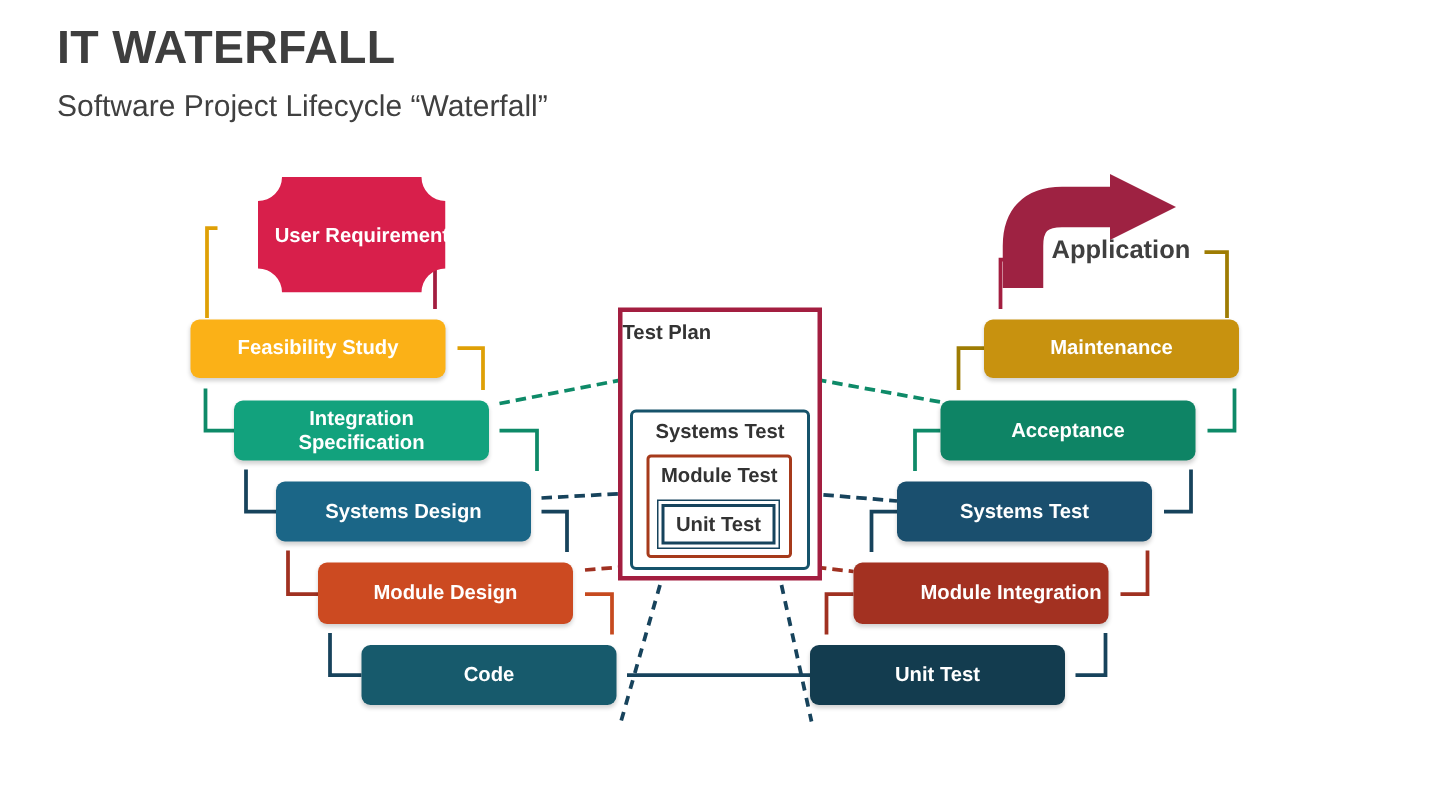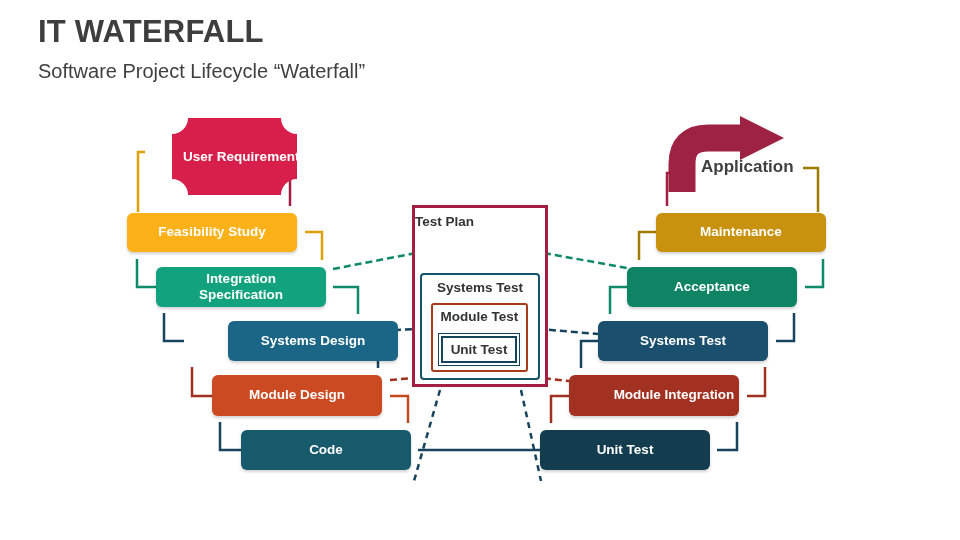--- a/index.html
+++ b/index.html
@@ -18,21 +18,21 @@
   }
   
   .box{
     position:absolute;box-sizing:border-box;width:170px;height:40px;
     border-radius:6px;color:#fff;font-weight:700;font-size:13.5px;
     display:flex;align-items:center;justify-content:center;text-align:center;
     line-height:1.2;box-shadow:0 2px 3px rgba(0,0,0,.18);z-index:2;
   }
   .l1{left:127px;top:213px;height:39px;background:#FBB117;}
   .l2{left:156px;top:267px;background:#12A27D;padding:0 34px;}
-  .l3{left:184px;top:321px;background:#1B6687;margin-left:44px;}
+  .l3{left:184px;top:321px;background:#1B6687;}
   .l4{left:212px;top:375px;height:41px;background:#CC4A21;}
   .l5{left:241px;top:430px;background:#175A6C;}
   .r1{left:656px;top:213px;height:39px;background:#C8920F;}
   .r2{left:627px;top:267px;background:#0E8465;}
   .r3{left:598px;top:321px;background:#1A4F6E;}
   .r4{left:569px;top:375px;height:41px;background:#A33121;padding-left:40px;}
   .r5{left:540px;top:430px;background:#133C4F;}
   
   .plaque-wrap{left:152px;top:118px;width:146px;height:77px;z-index:2;margin-left:20px;}
   .plaque-label{

